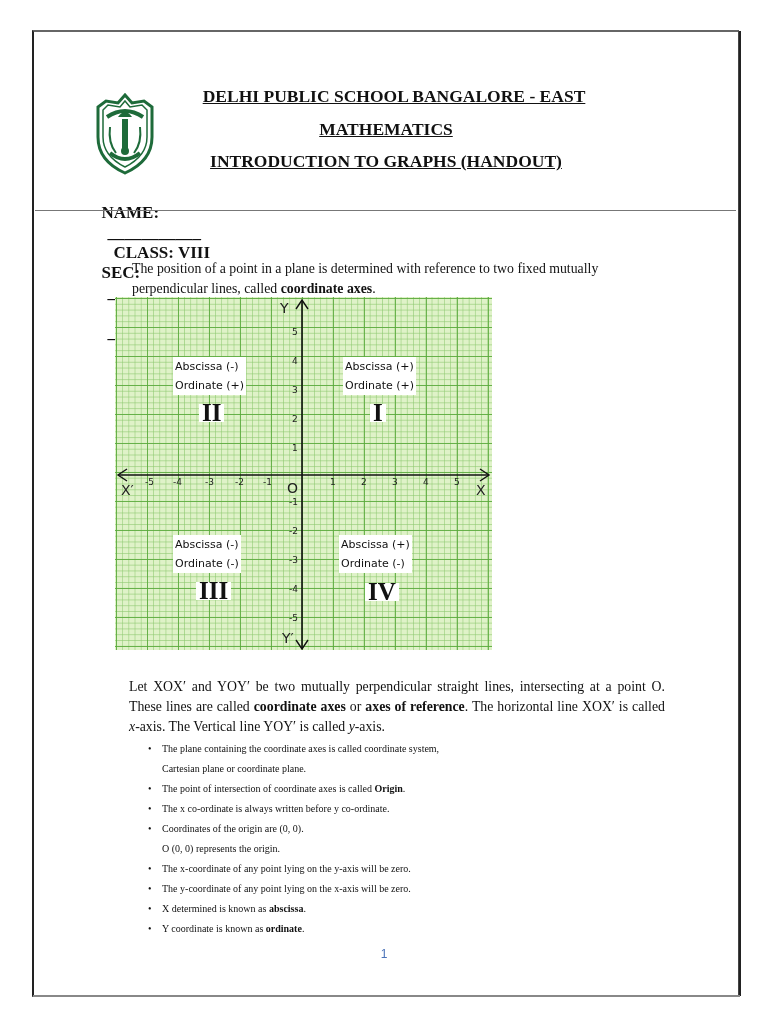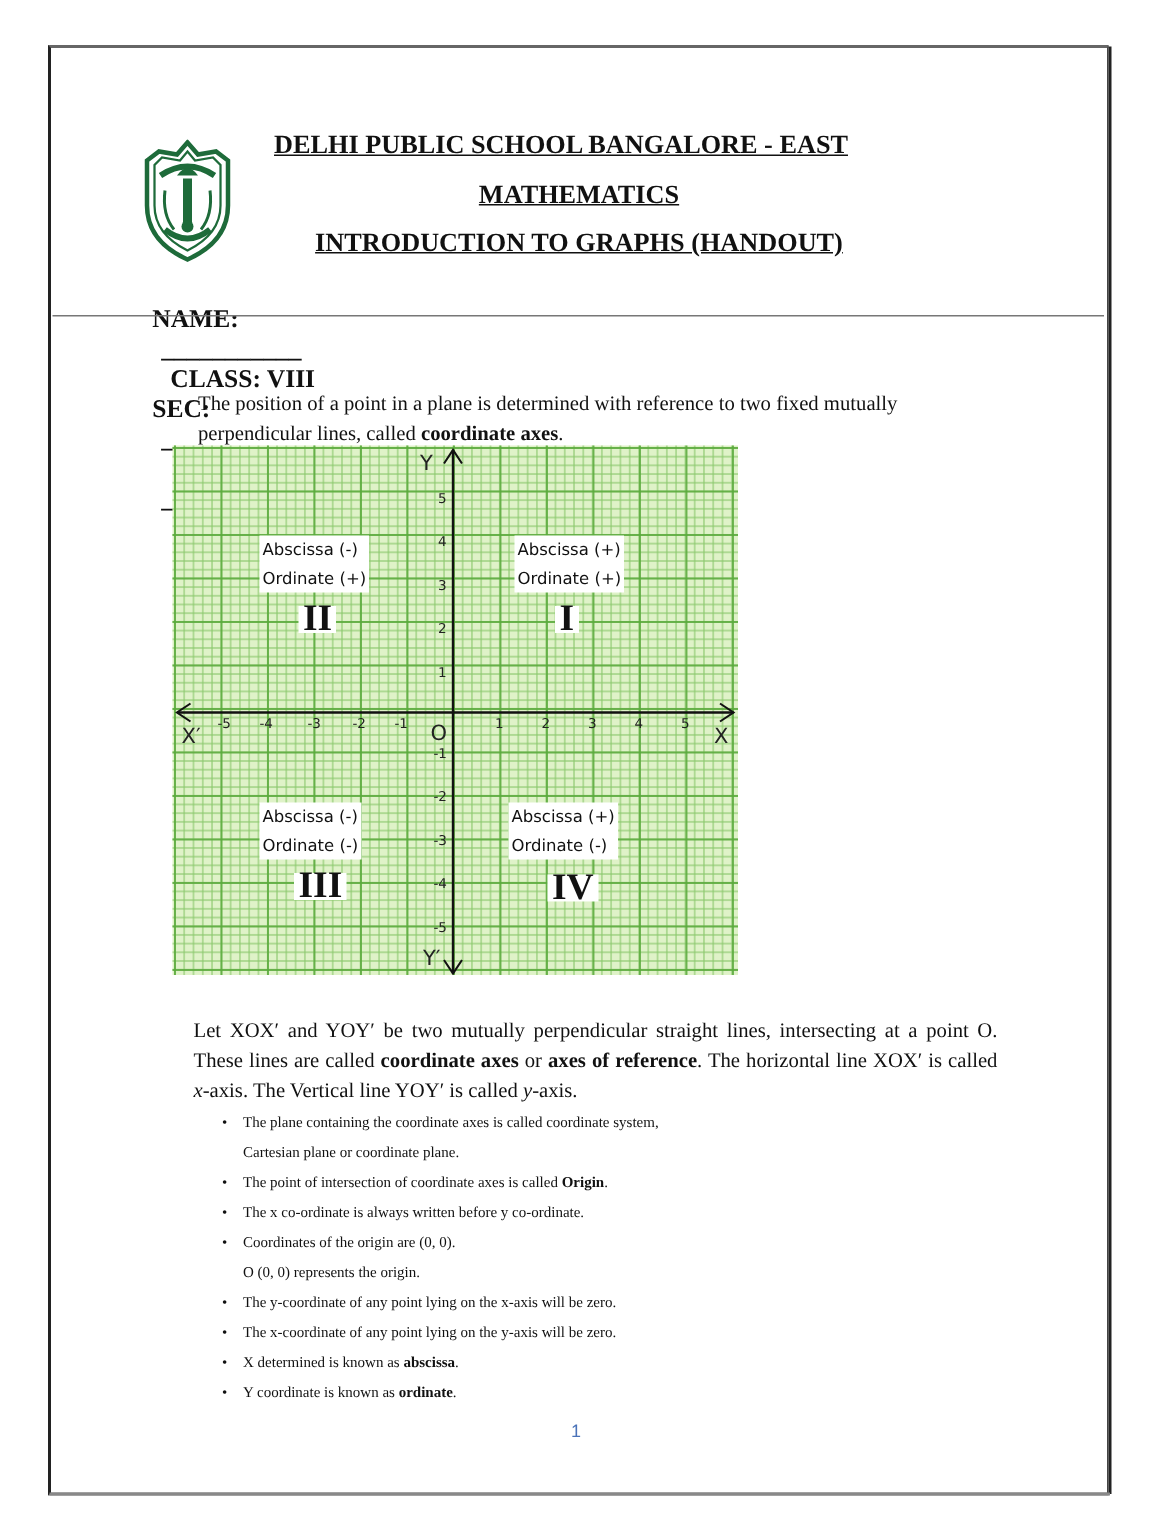--- a/index.html
+++ b/index.html
@@ -8,21 +8,21 @@
 
     .page-border-outer { position: absolute; left: 32px; top: 30px; width: 704px; height: 963px;
       border-left: 2px solid #222; border-top: 2px solid #666; border-right: 1px solid #444; border-bottom: 2px solid #777; }
     .page-border-right2 { position: absolute; left: 739px; top: 31px; width: 0; height: 965px; border-left: 2px solid #222; }
     .page-border-bottom2 { position: absolute; left: 33px; top: 995px; width: 707px; height: 0; border-top: 2px solid #888; }
 
     .logo { position: absolute; left: 92px; top: 93px; width: 66px; height: 82px; }
 
     .header-line { position: absolute; left: 0; width: 768px; text-align: center; font-weight: bold;
       text-decoration: underline; font-size: 17.5px; letter-spacing: 0px; }
-    .school-name { top: 86px; left: 84px; width: 580px; text-decoration: underline; }
+    .school-name { top: 86px; left: 104px; width: 580px; text-decoration: underline; }
     .subject { top: 119px; left: 96px; width: 580px; }
     .handout-title { top: 151px; left: 96px; width: 580px; }
 
     .info-row { position: absolute; top: 183px; left: 93px; font-size: 17px; font-weight: bold; white-space: pre; }
     .info-row span { display: inline-block; }
     .rule { position: absolute; left: 35px; top: 210px; width: 701px; height: 1px; background: #777; }
 
     .para { position: absolute; left: 117px; width: 536px; font-size: 13.8px; line-height: 20px; }
     .para1 { top: 244px; }
     .para2 { top: 665px; text-align: justify; }
@@ -157,19 +157,19 @@
 
 <p class="para para2" style="margin:12px;">
   <span>Let XOX′ and YOY′ be two mutually perpendicular straight lines, intersecting at a point O. These lines are called </span><b>coordinate axes</b><span> or </span><b>axes of reference</b><span>. The horizontal line XOX′ is called </span><i>x</i><span>-axis. The Vertical line YOY′ is called </span><i>y</i><span>-axis.</span>
 </p>
 
 <ul class="bullets">
   <li><span>The plane containing the coordinate axes is called coordinate system,</span><br><span>Cartesian plane or coordinate plane.</span></li>
   <li><span>The point of intersection of coordinate axes is called </span><b>Origin</b><span>.</span></li>
   <li><span>The x co-ordinate is always written before y co-ordinate.</span></li>
   <li><span>Coordinates of the origin are (0, 0).</span><br><span>O (0, 0) represents the origin.</span></li>
+  <li><span>The x-coordinate of any point lying on the y-axis will be zero.</span></li>
   <li><span>The y-coordinate of any point lying on the x-axis will be zero.</span></li>
-  <li><span>The x-coordinate of any point lying on the y-axis will be zero.</span></li>
   <li><span>X determined is known as </span><b>abscissa</b><span>.</span></li>
   <li><span>Y coordinate is known as </span><b>ordinate</b><span>.</span></li>
 </ul>
 
 <div class="page-number">1</div>
 
 </body></html>

